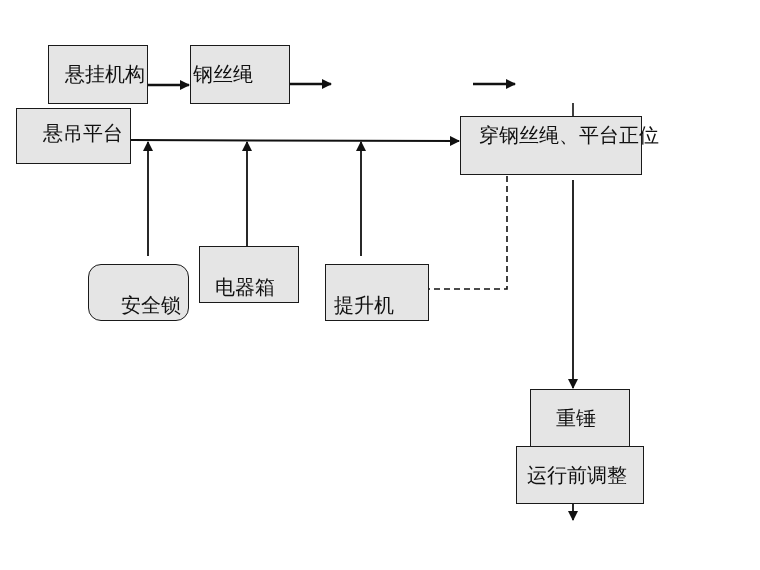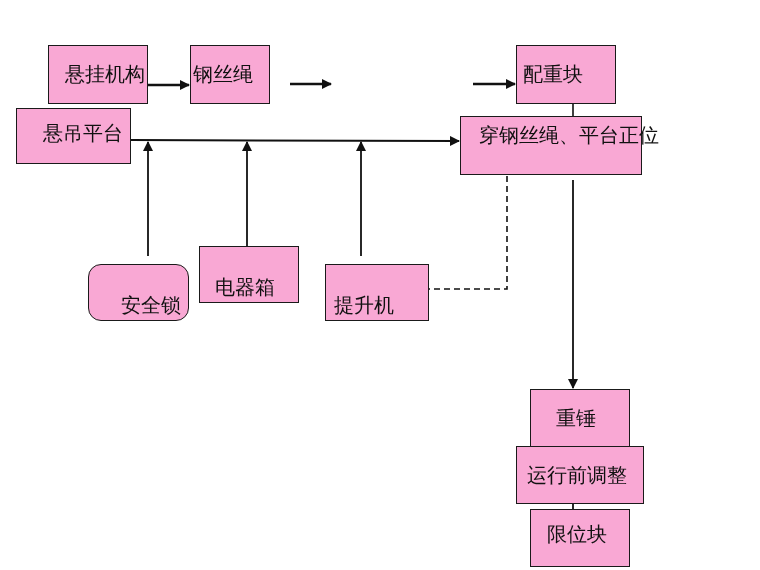--- a/index.html
+++ b/index.html
@@ -1,19 +1,19 @@
 <!DOCTYPE html>
 <html><head>
   <meta charset="utf-8">
   <style>
     html, body { margin: 0; padding: 0; background: #ffffff; }
     body { width: 760px; height: 570px; position: relative; overflow: hidden;
            font-family: "DejaVu Serif", "Liberation Serif", serif; }
     #diagram { position: absolute; left: 0; top: 0; width: 760px; height: 570px; }
-    .box { position: absolute; border: 1.6px solid #1a1a1a; background: #f9a8d4; box-sizing: border-box; font-family: Liberation Serif, serif; }
+    .box { position: absolute; border: 1.6px solid #1a1a1a; background: #e5e5e5; box-sizing: border-box; font-family: Liberation Serif, serif; }
     .label { position: absolute; font-size: 20px; color: #111; white-space: nowrap; line-height: 1; }
     svg.wires { position: absolute; left: 0; top: 0; width: 760px; height: 570px; pointer-events: none; }
   </style>
 </head>
 <body>
 
 <div id="diagram">
 
   <svg class="wires" viewBox="0 0 760 570">
     <defs>
@@ -36,25 +36,22 @@
     <polyline points="424,289 507,289 507,165" fill="none" stroke="#111" stroke-width="1.6" stroke-dasharray="6,4" marker-end="url(#ah)"></polyline>
 
     <line x1="573" y1="180" x2="573" y2="388" stroke="#111" stroke-width="1.8" marker-end="url(#ah)"></line>
     <line x1="573" y1="446" x2="573" y2="462" stroke="#111" stroke-width="1.8" marker-end="url(#ah)"></line>
     <line x1="573" y1="503" x2="573" y2="520" stroke="#111" stroke-width="1.8" marker-end="url(#ah)"></line>
   </svg>
 
   <div class="box" style="left:48px;top:45px;width:100px;height:59px;">
     <span class="label" style="left:16px;top:18px;">悬挂机构</span>
   </div>
-  <div class="box" style="left:190px;top:45px;width:80px;height:59px;">
+  <div class="box" style="left:190px;top:45px;width:100px;height:59px;">
     <span class="label" style="left:2px;top:18px;">钢丝绳</span>
-  </div>
-  <div class="box" style="left:516px;top:45px;width:100px;height:59px;">
-    <span class="label" style="left:6px;top:18px;">配重块</span>
   </div>
 
   <div class="box" style="left:16px;top:108px;width:115px;height:56px;padding-left:32px;">
     <span class="label" style="left:26px;top:14px;">悬吊平台</span>
   </div>
   <div class="box" style="left:460px;top:116px;width:182px;height:59px;">
     <span class="label" style="left:18px;top:8px;">穿钢丝绳、平台正位</span>
   </div>
 
   <div class="box" style="left:88px;top:264px;width:101px;height:57px;border-radius:13px;">
@@ -66,17 +63,14 @@
   <div class="box" style="left:325px;top:264px;width:104px;height:57px;">
     <span class="label" style="left:8px;top:30px;">提升机</span>
   </div>
 
   <div class="box" style="left:516px;top:446px;width:128px;height:58px;">
     <span class="label" style="left:10px;top:18px;">运行前调整</span>
   </div>
   <div class="box" style="left:530px;top:389px;width:100px;height:58px;">
     <span class="label" style="left:25px;top:18px;">重锤</span>
   </div>
-  <div class="box" style="left:530px;top:509px;width:100px;height:58px;">
-    <span class="label" style="left:16px;top:14px;">限位块</span>
-  </div>
 
 </div>
 
 </body></html>

